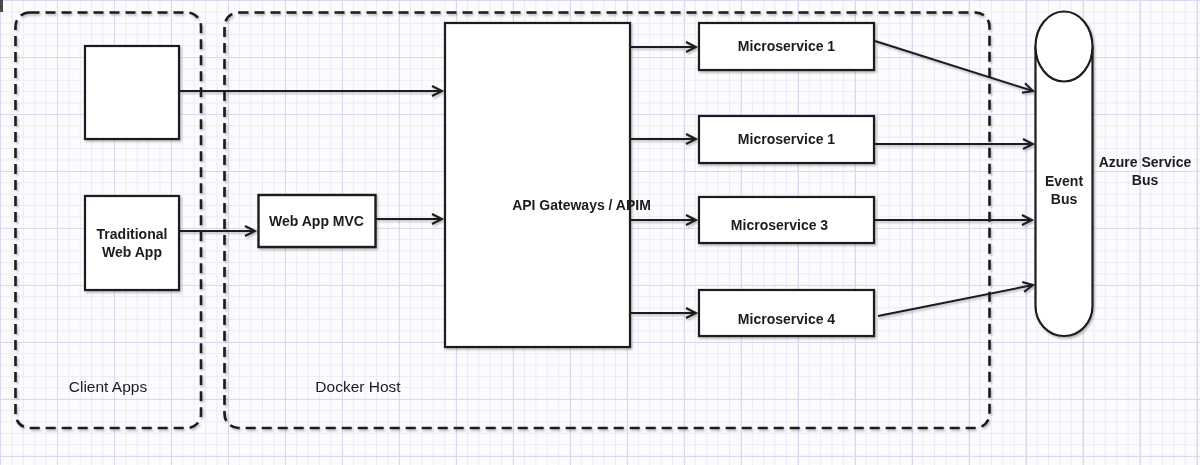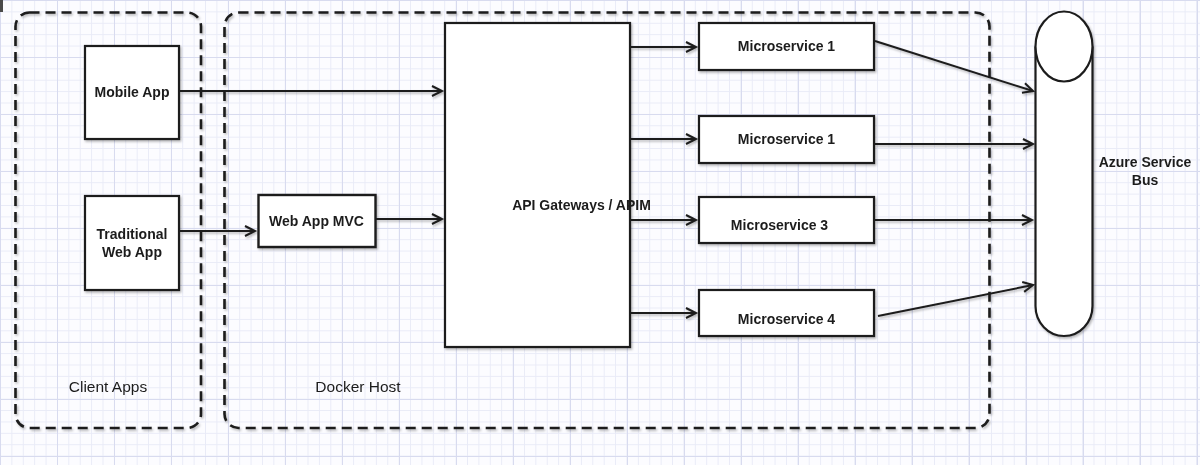--- a/index.html
+++ b/index.html
@@ -79,28 +79,28 @@
       <rect x="699" y="23" width="175" height="47" fill="#ffffff" stroke="#1c1c1c" stroke-width="2.2"></rect>
       <rect x="699" y="116" width="175" height="47" fill="#ffffff" stroke="#1c1c1c" stroke-width="2.2"></rect>
       <rect x="699" y="197" width="175" height="46" fill="#ffffff" stroke="#1c1c1c" stroke-width="2.2"></rect>
       <rect x="699" y="290" width="175" height="46" fill="#ffffff" stroke="#1c1c1c" stroke-width="2.2"></rect>
 
       <path d="M1035.5 46.5 L1035.5 306 A28.5 30 0 0 0 1092.5 306 L1092.5 46.5" fill="#ffffff" stroke="#1c1c1c" stroke-width="2.2"></path>
       <ellipse cx="1064" cy="46.5" rx="28.5" ry="35" fill="#ffffff" stroke="#1c1c1c" stroke-width="2.2"></ellipse>
     </g>
   </svg>
 
-  <div class="lbl" style="left:85px; top:46px; width:94px; height:93px;">Mobile App</div>
   <div class="lbl" style="left:85px; top:196px; width:94px; height:94px; padding:0 4px; box-sizing:border-box;">Traditional Web App</div>
   <div class="lbl" style="left:258px; top:195px; width:117px; height:52px;">Web App MVC</div>
   <div class="lbl" style="left:445px; top:23px; width:185px; height:364px;margin-left:44px;">API Gateways / APIM</div>
   <div class="lbl" style="left:699px; top:23px; width:175px; height:47px;">Microservice 1</div>
   <div class="lbl" style="left:699px; top:116px; width:175px; height:47px;">Microservice 1</div>
   <div class="lbl" style="left:699px; top:202px; width:161px; height:46px;">Microservice 3</div>
   <div class="lbl" style="left:699px; top:290px; width:175px; height:58px;">Microservice 4</div>
+  <div class="lbl" style="left:1036px; top:164px; width:56px; height:52px;">Event Bus</div>
 
   <div class="lbl" style="left:1092px; top:150px; width:106px; height:42px;">Azure Service Bus</div>
 
   <div class="container-lbl" style="left:48px; top:377px; width:120px; height:20px;">Client Apps</div>
   <div class="container-lbl" style="left:297px; top:377px; width:122px; height:20px;">Docker Host</div>
 
   <div class="corner-artifact"></div>
 </div>
 
 </body></html>

